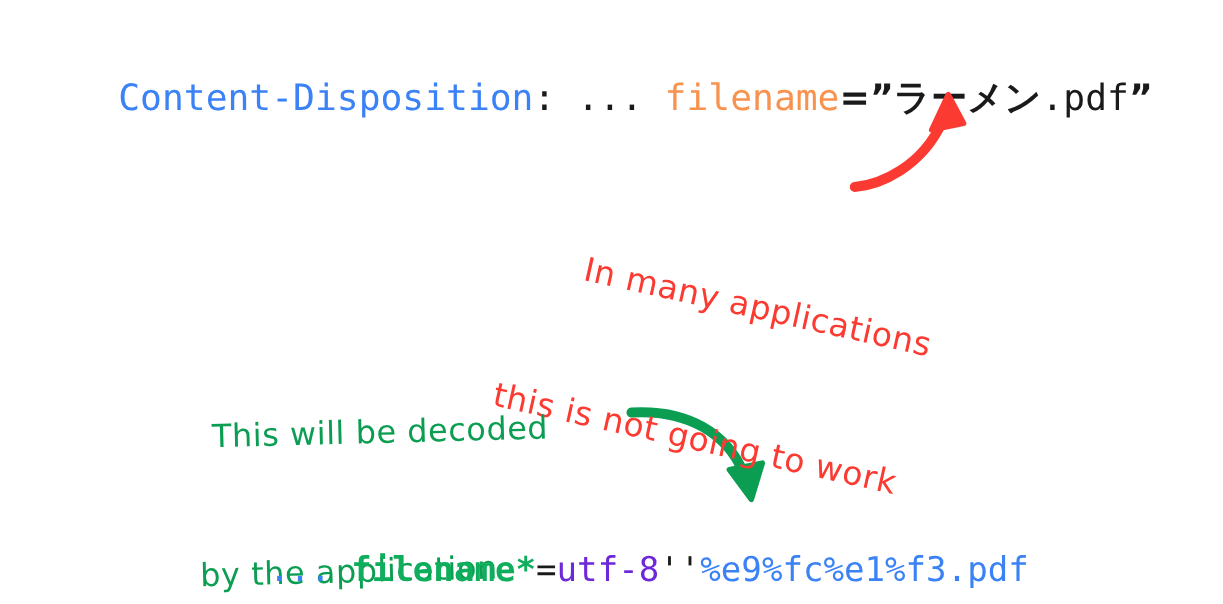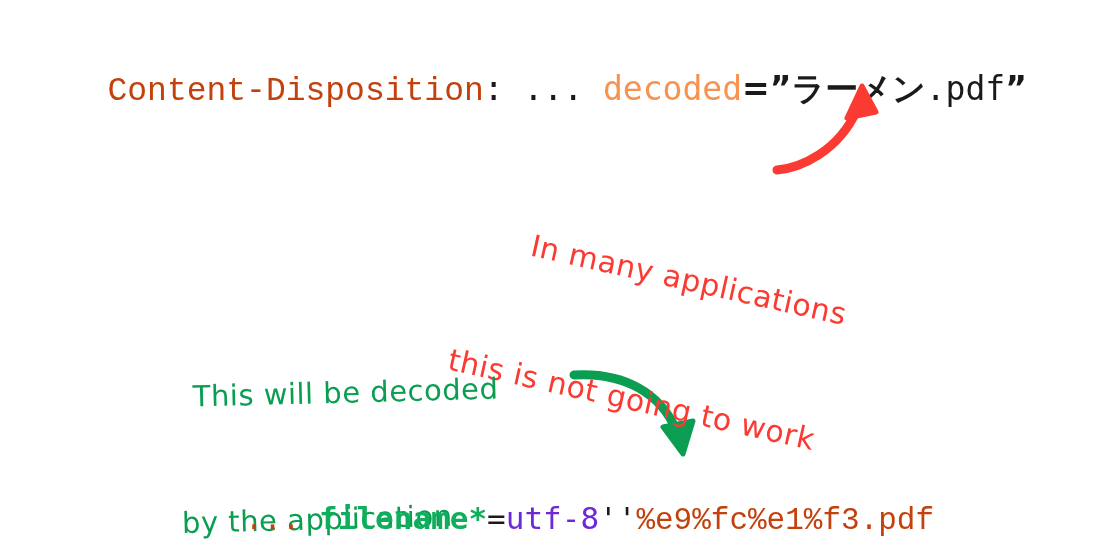--- a/index.html
+++ b/index.html
@@ -38,21 +38,21 @@
   }
 
   #encoded-line {
     left: 170px;
     top: 455px;
     font-size: 31px;
     line-height: 42px;
     font-weight: 400;
   }
 
-  .tok-purple { color: #c2410c; font-family: Liberation Mono, monospace; }
+  .tok-purple { color: #3b82f6; }
   .tok-black  { color: #1a1a1a; }
   .tok-orange { color: #f8924f; }
   .tok-red    { color: #6d28d9; }
   .tok-green-bold { color: #0eae5c; font-weight: bold; }
   .tok-jp {
     color: #1a1a1a;
     font-family: "DejaVu Sans", sans-serif;
     font-weight: bold;
   }
   .tok-quote-open {
@@ -100,21 +100,21 @@
     inset: 0;
     pointer-events: none;
   }
 </style>
 </head>
 <body>
 
 <div id="canvas">
 
   <div class="code-line" id="header-line">
-    <span class="tok-purple">Content-Disposition</span><span class="tok-black">:</span><span class="tok-black"> ... </span><span class="tok-orange">decoded</span><span class="tok-quote-open">=”</span><span class="tok-jp">ラーメン</span><span class="tok-black">.pdf</span><span class="tok-quote-open">”</span>
+    <span class="tok-purple">Content-Disposition</span><span class="tok-black">:</span><span class="tok-black"> ... </span><span class="tok-orange">filename</span><span class="tok-quote-open">=”</span><span class="tok-jp">ラーメン</span><span class="tok-black">.pdf</span><span class="tok-quote-open">”</span>
   </div>
 
   <svg class="arrow-layer" viewBox="0 0 1112 549" width="1112" height="549">
 
     <g>
       <path d="M 777,170 C 800,168 838,152 857,110" fill="none" stroke="#fb3a32" stroke-width="9" stroke-linecap="round"></path>
       <path d="M 862,86 L 847,118 L 876,112 Z" fill="#fb3a32" stroke="#fb3a32" stroke-width="5" stroke-linejoin="round"></path>
     </g>
 
     <g>

